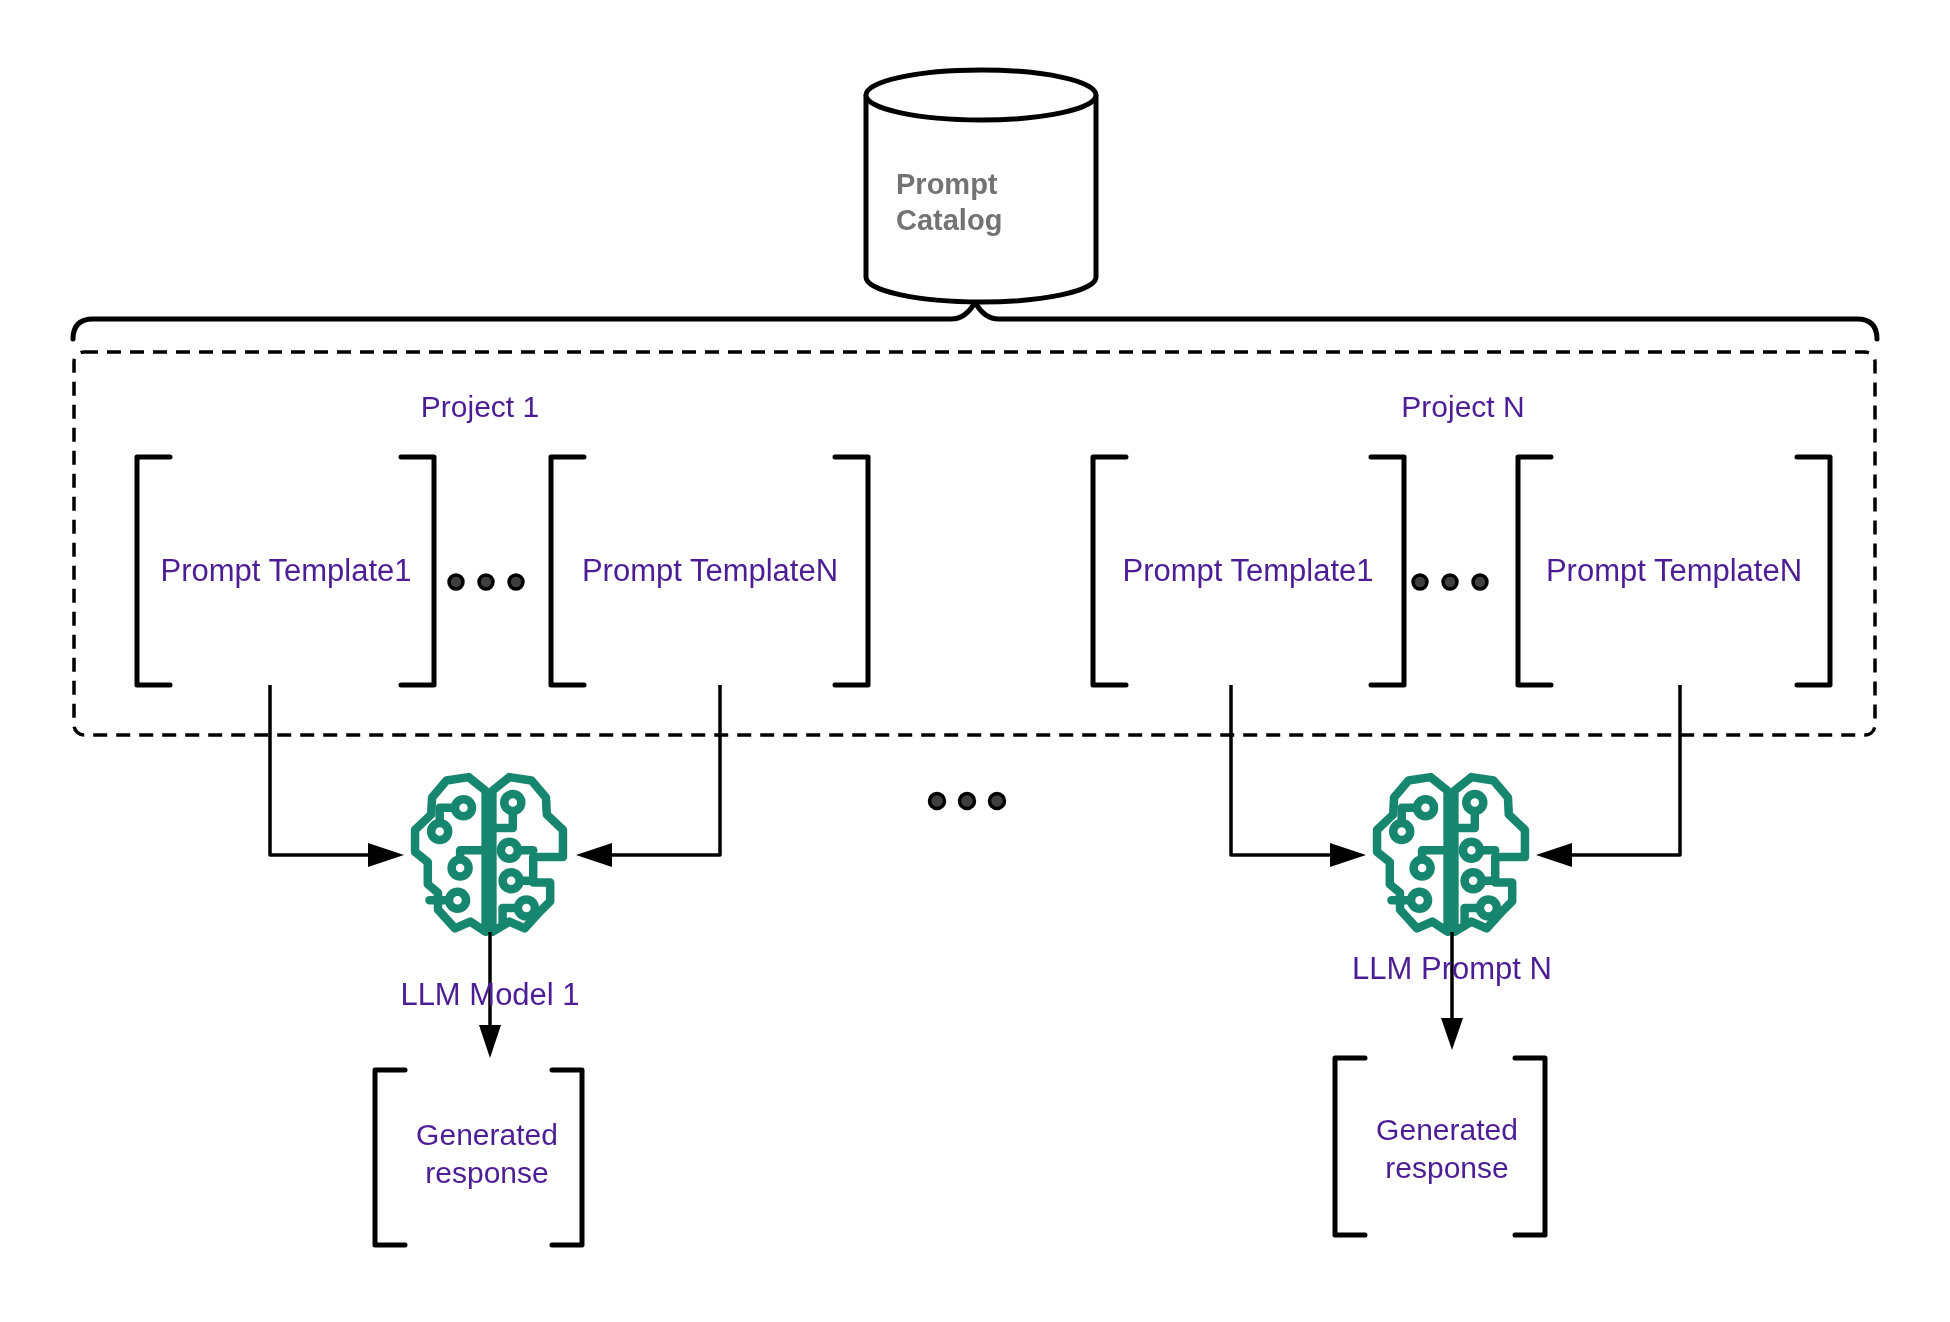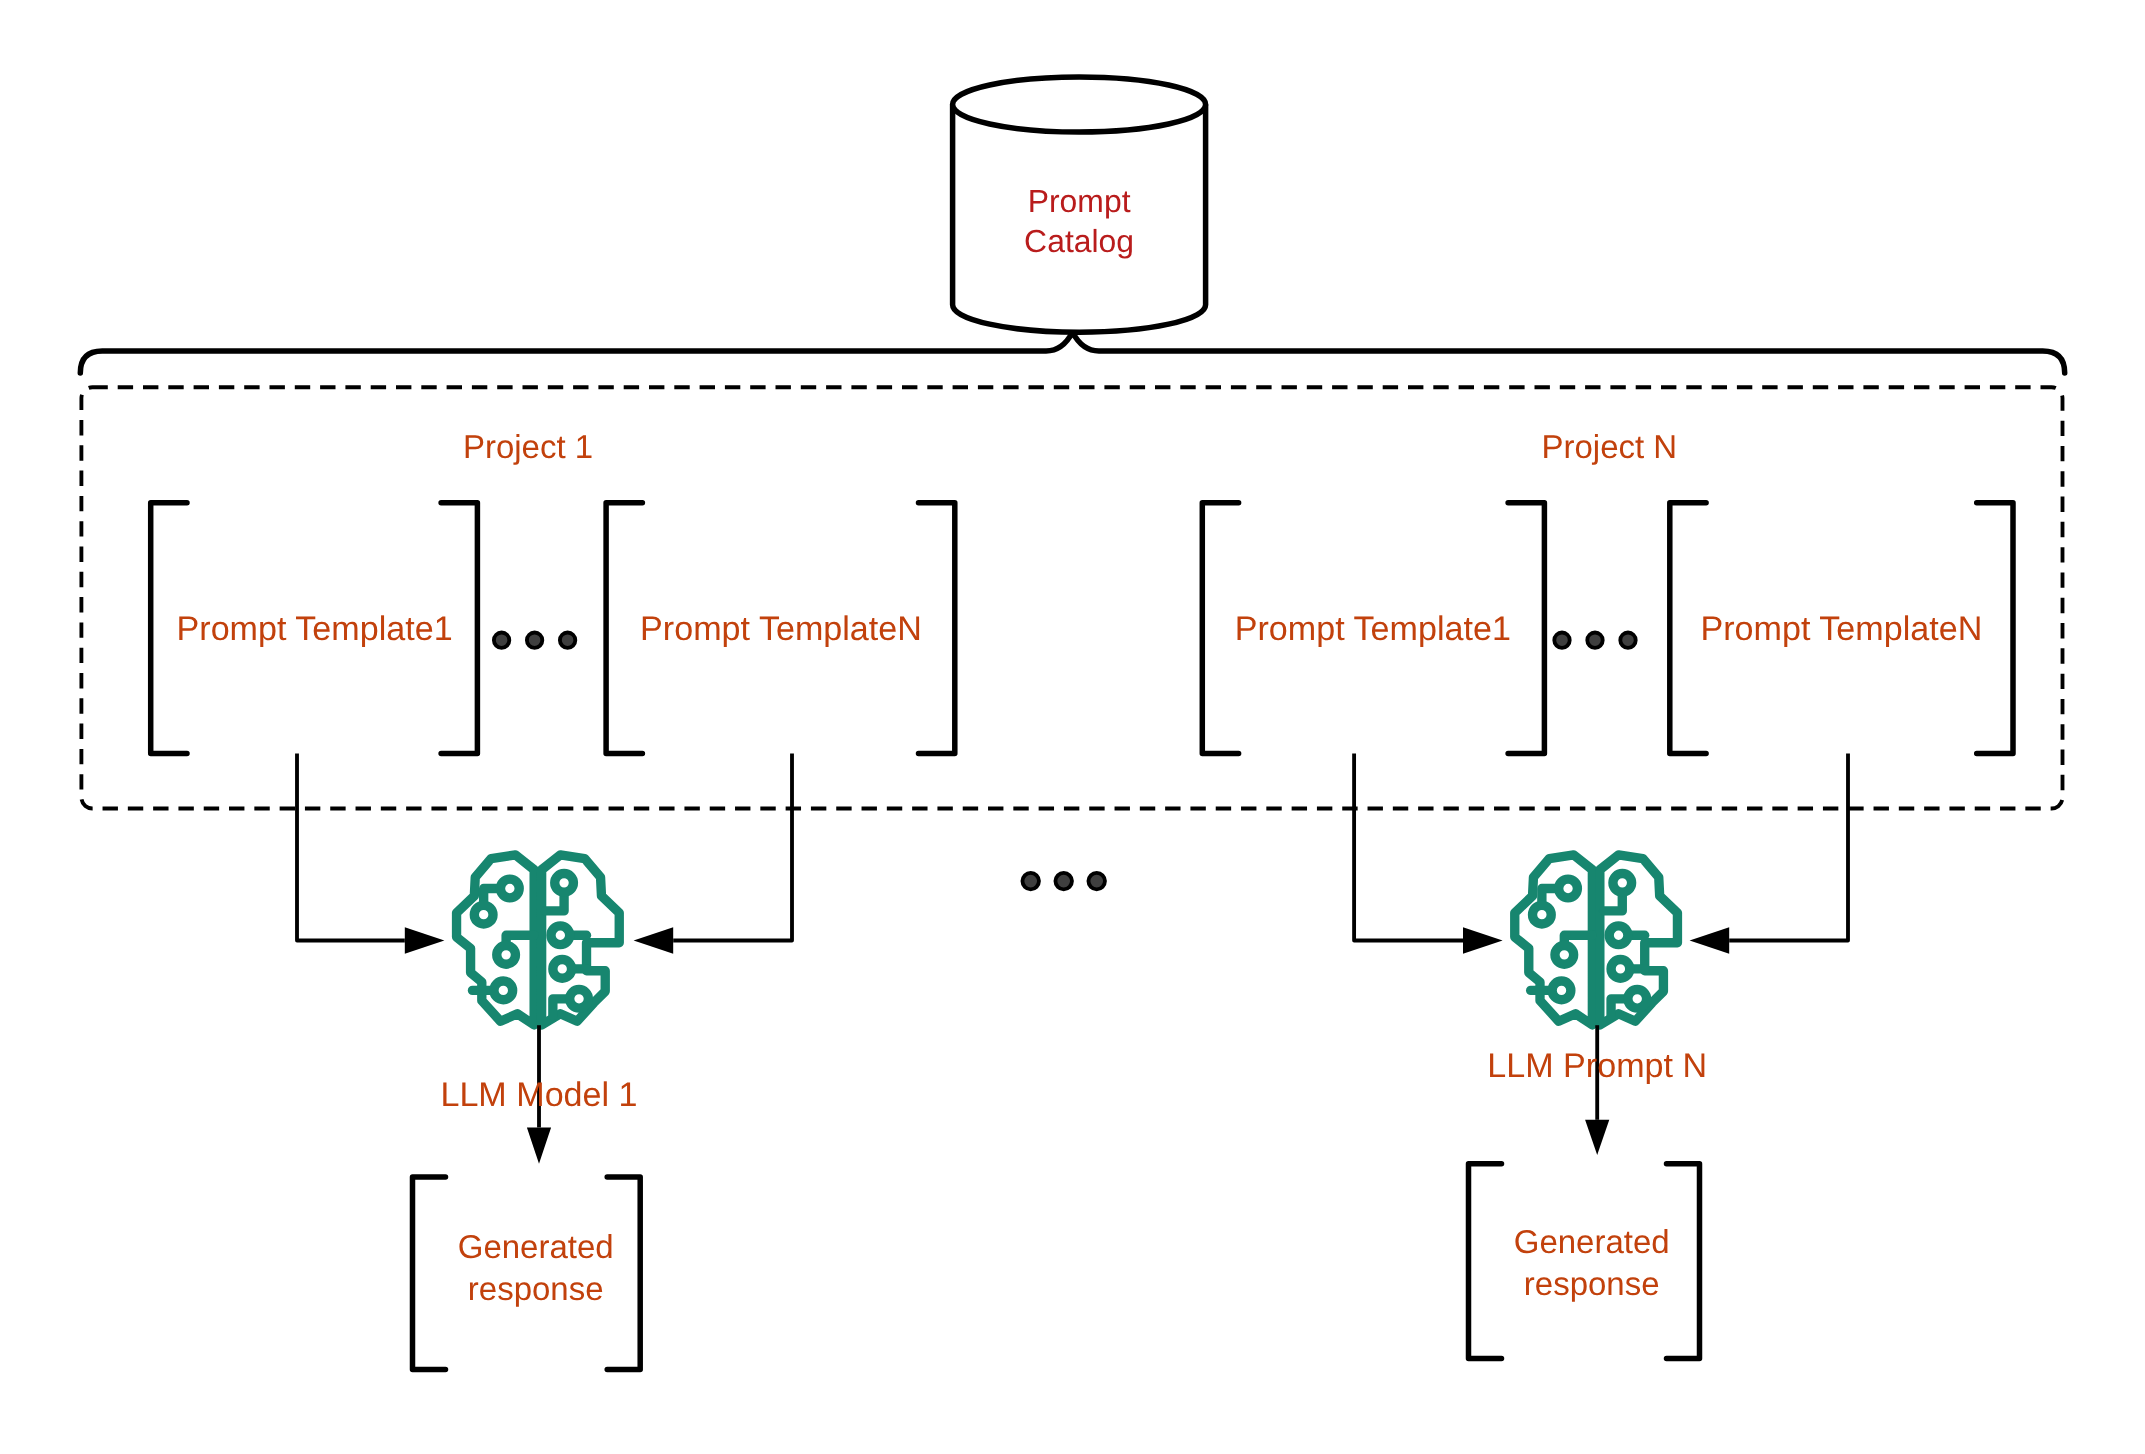--- a/index.html
+++ b/index.html
@@ -12,35 +12,34 @@
     font-family: "Liberation Sans", sans-serif;
     color: #1c1c1c;
   }
   .linework {
     position: absolute;
     left: 0; top: 0;
   }
   .lbl {
     position: absolute;
     font-size: 31px;
-    color: #c2410c;
+    color: #4c1d95;
     white-space: nowrap;
     line-height: 1.2;
   }
   .center { transform: translate(-50%, -50%); }
   .catalog-lbl {
     left: 981px; top: 202px;
     transform: translate(-50%, -50%);
     width: 170px;
-    text-align: center;
-    font-weight: 400;
+    font-weight: 700;
     font-size: 29px;
     line-height: 36px;
     white-space: normal;
-    color: #b91c1c;
+    color: #737373;
   }
   .project-lbl { font-size: 30px; }
   .resp-lbl {
     white-space: normal;
     width: 186px;
     font-size: 30px;
     line-height: 38px;
     text-align: center;
   }
 </style>

